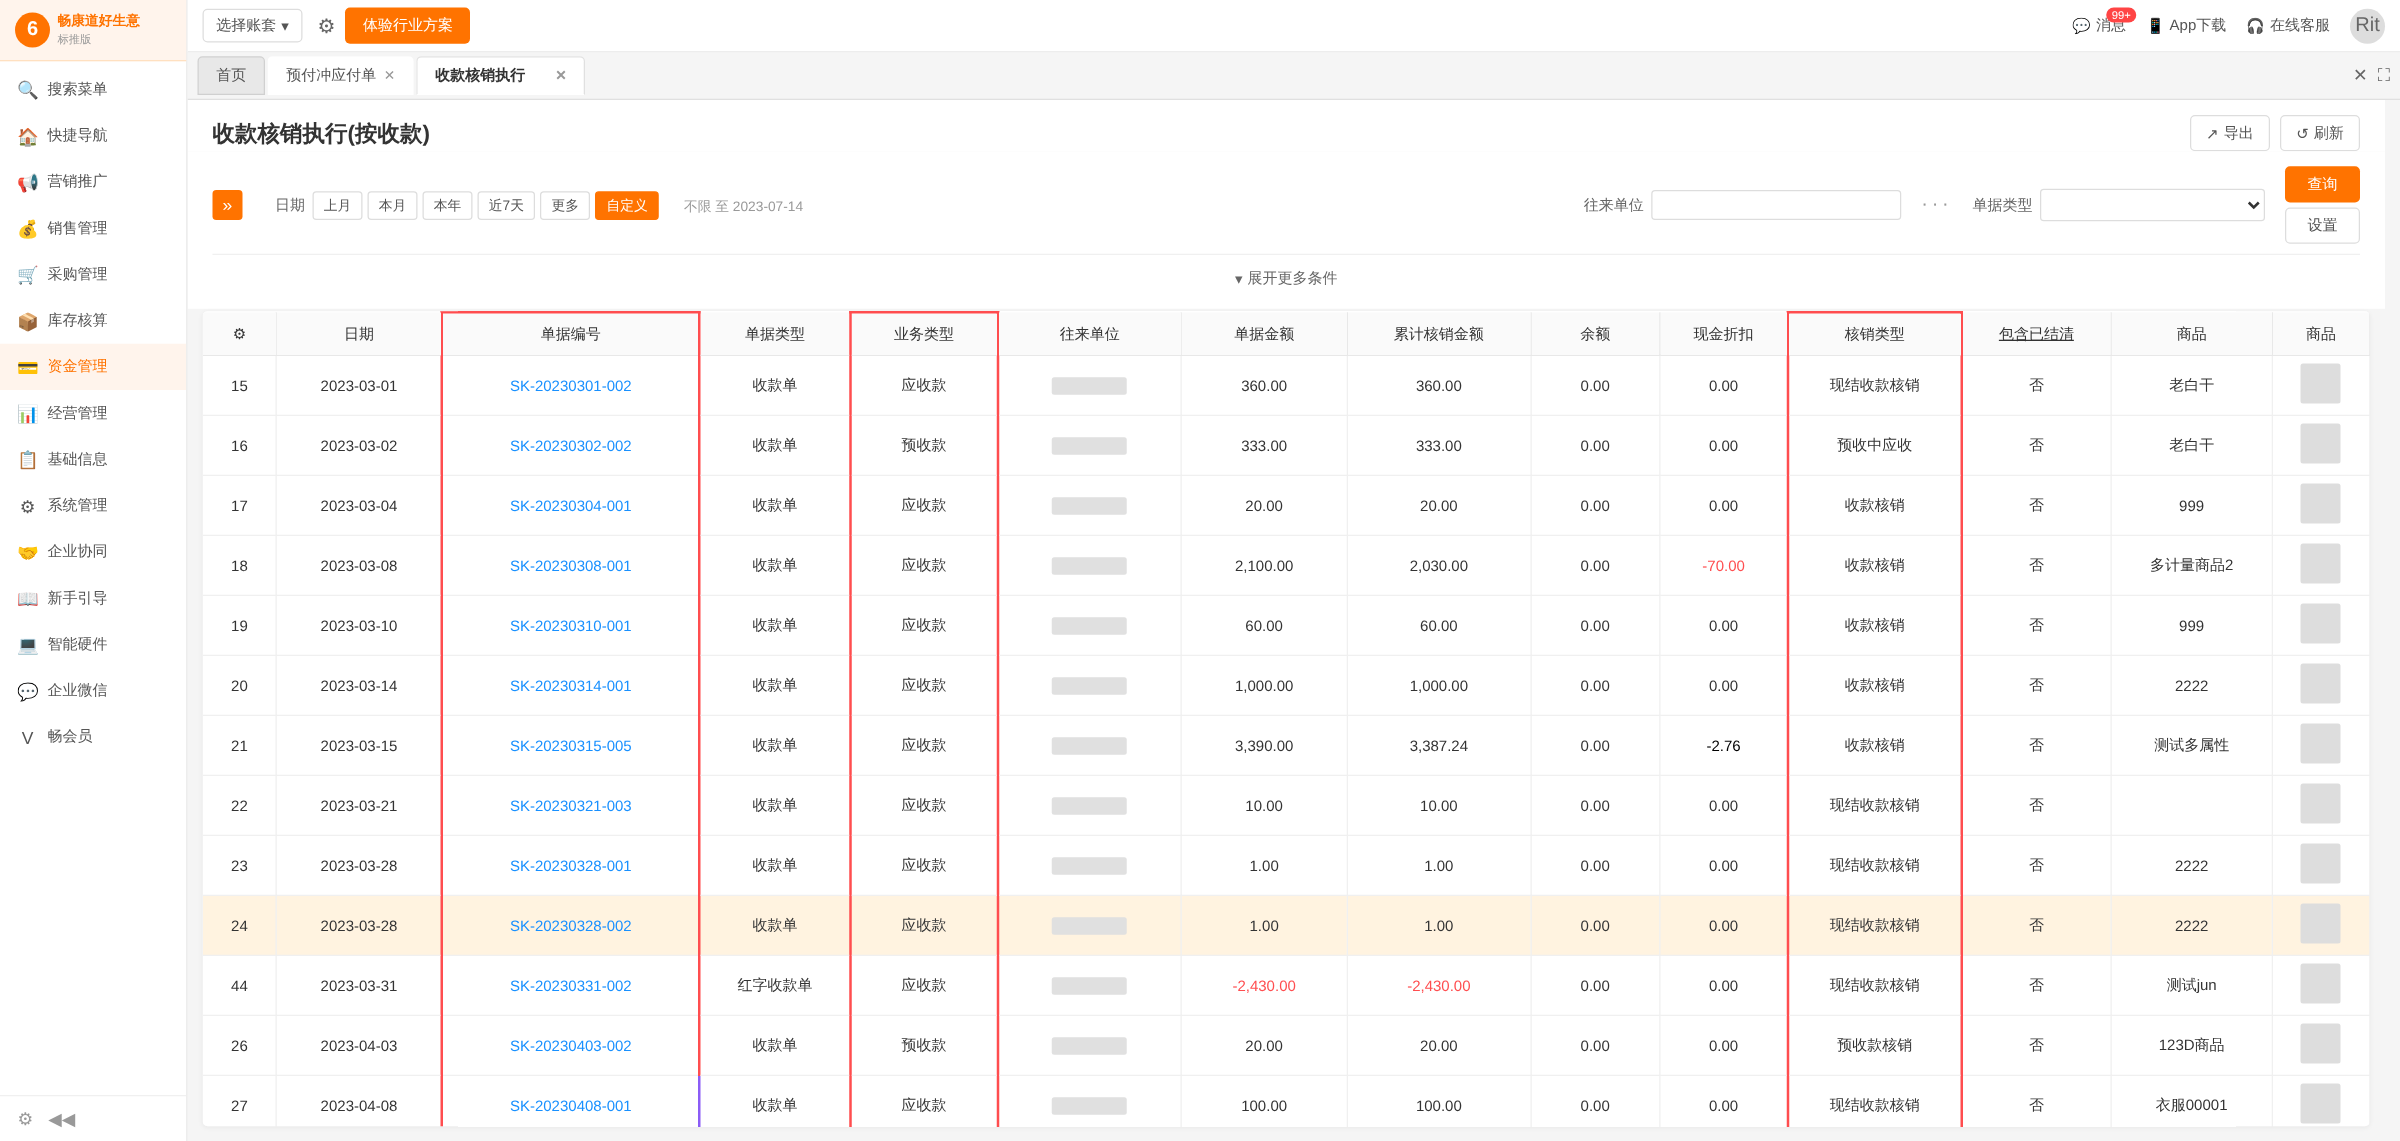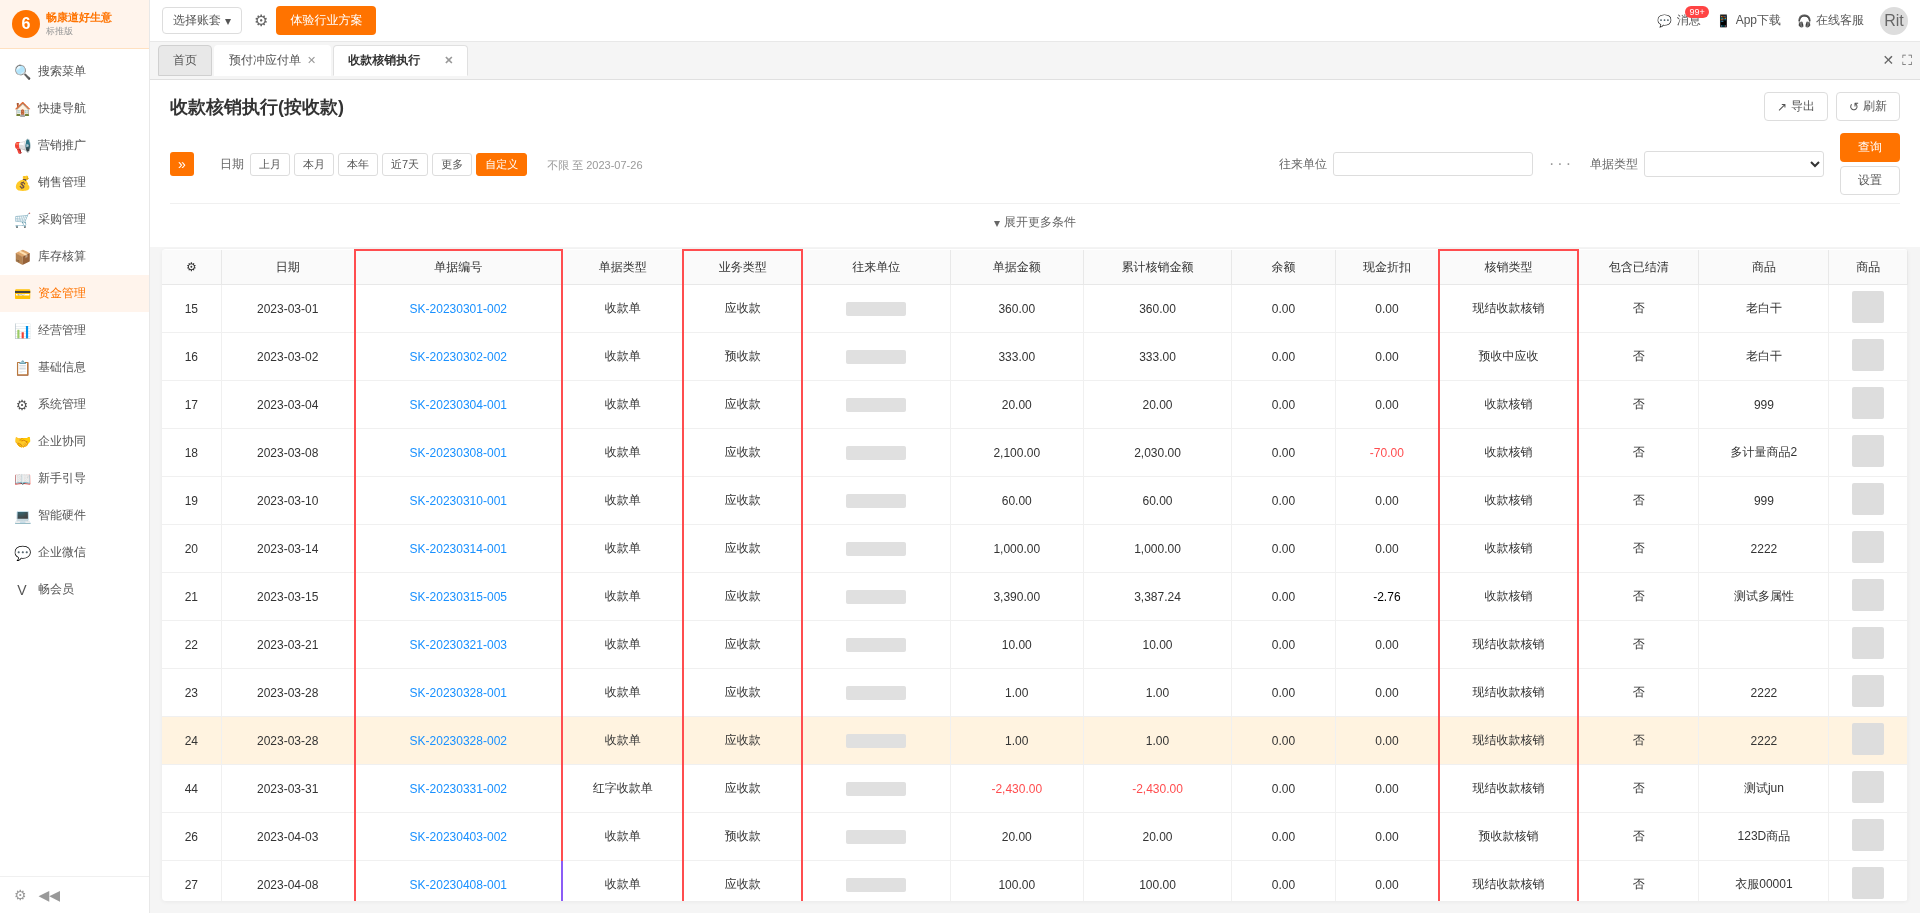--- a/index.html
+++ b/index.html
@@ -69,38 +69,38 @@
     .data-table a { color: #1890ff; text-decoration: none; }
 
     
     ::-webkit-scrollbar { width: 6px; height: 6px; }
     ::-webkit-scrollbar-track { background: #f0f0f0; }
     ::-webkit-scrollbar-thumb { background: #ccc; border-radius: 3px; }
 
     
     .blurred { background: #e0e0e0; color: transparent; border-radius: 2px; display: inline-block; min-width: 60px; height: 14px; }
     
-    .content-area { flex: 1; display: flex; flex-direction: column; overflow: hidden; padding: 0 0 0 0; }
+    .content-area { flex: 1; display: flex; flex-direction: column; overflow: hidden; padding: 0 12px 0 0; }
     .table-wrapper { flex: 1; overflow: auto; background: #fff; margin: 0 12px 12px; border-radius: 4px; box-shadow: 0 1px 4px rgba(0,0,0,0.05); }
 
     .filter-section { background: #fff; margin: 0 0 2px; padding: 12px 20px; }
 
     
     .col-order { width: 40px; }
     .col-date { width: 90px; }
     .col-docno { width: 140px; }
     .col-doctype { width: 80px; }
     .col-biztype { width: 80px; }
     .col-partner { width: 100px; }
     .col-amount { width: 90px; }
     .col-verify { width: 100px; }
     .col-balance { width: 70px; }
     .col-discount { width: 70px; }
     .col-verifytype { width: 90px; }
-    .col-include { width: 80px; }
+    .col-include { width: 80px; text-decoration: underline; }
     .col-goods { width: 80px; }
     .col-goodsimg { width: 50px; }
   </style>
 </head>
 <body>
 
 <div class="sidebar">
   <div class="sidebar-logo">
     <div class="sidebar-logo-icon">
       <span>6</span>
@@ -247,21 +247,21 @@
           <div class="filter-date-btns">
             <button class="filter-date-btn">上月</button>
             <button class="filter-date-btn">本月</button>
             <button class="filter-date-btn">本年</button>
             <button class="filter-date-btn">近7天</button>
             <button class="filter-date-btn">更多</button>
             <button class="filter-date-btn custom">自定义</button>
           </div>
         </div>
         <div style="display:flex;flex-direction:column; margin-left: 4px;">
-          <div class="filter-date-sub">不限 至 2023-07-26</div>
+          <div class="filter-date-sub">不限 至 2023-07-14</div>
         </div>
 
         <div style="flex:1"></div>
 
         <div class="filter-group">
           <span class="filter-label">往来单位</span>
           <input class="filter-input" type="text" style="">
         </div>
 
         <span class="filter-dots">···</span>

